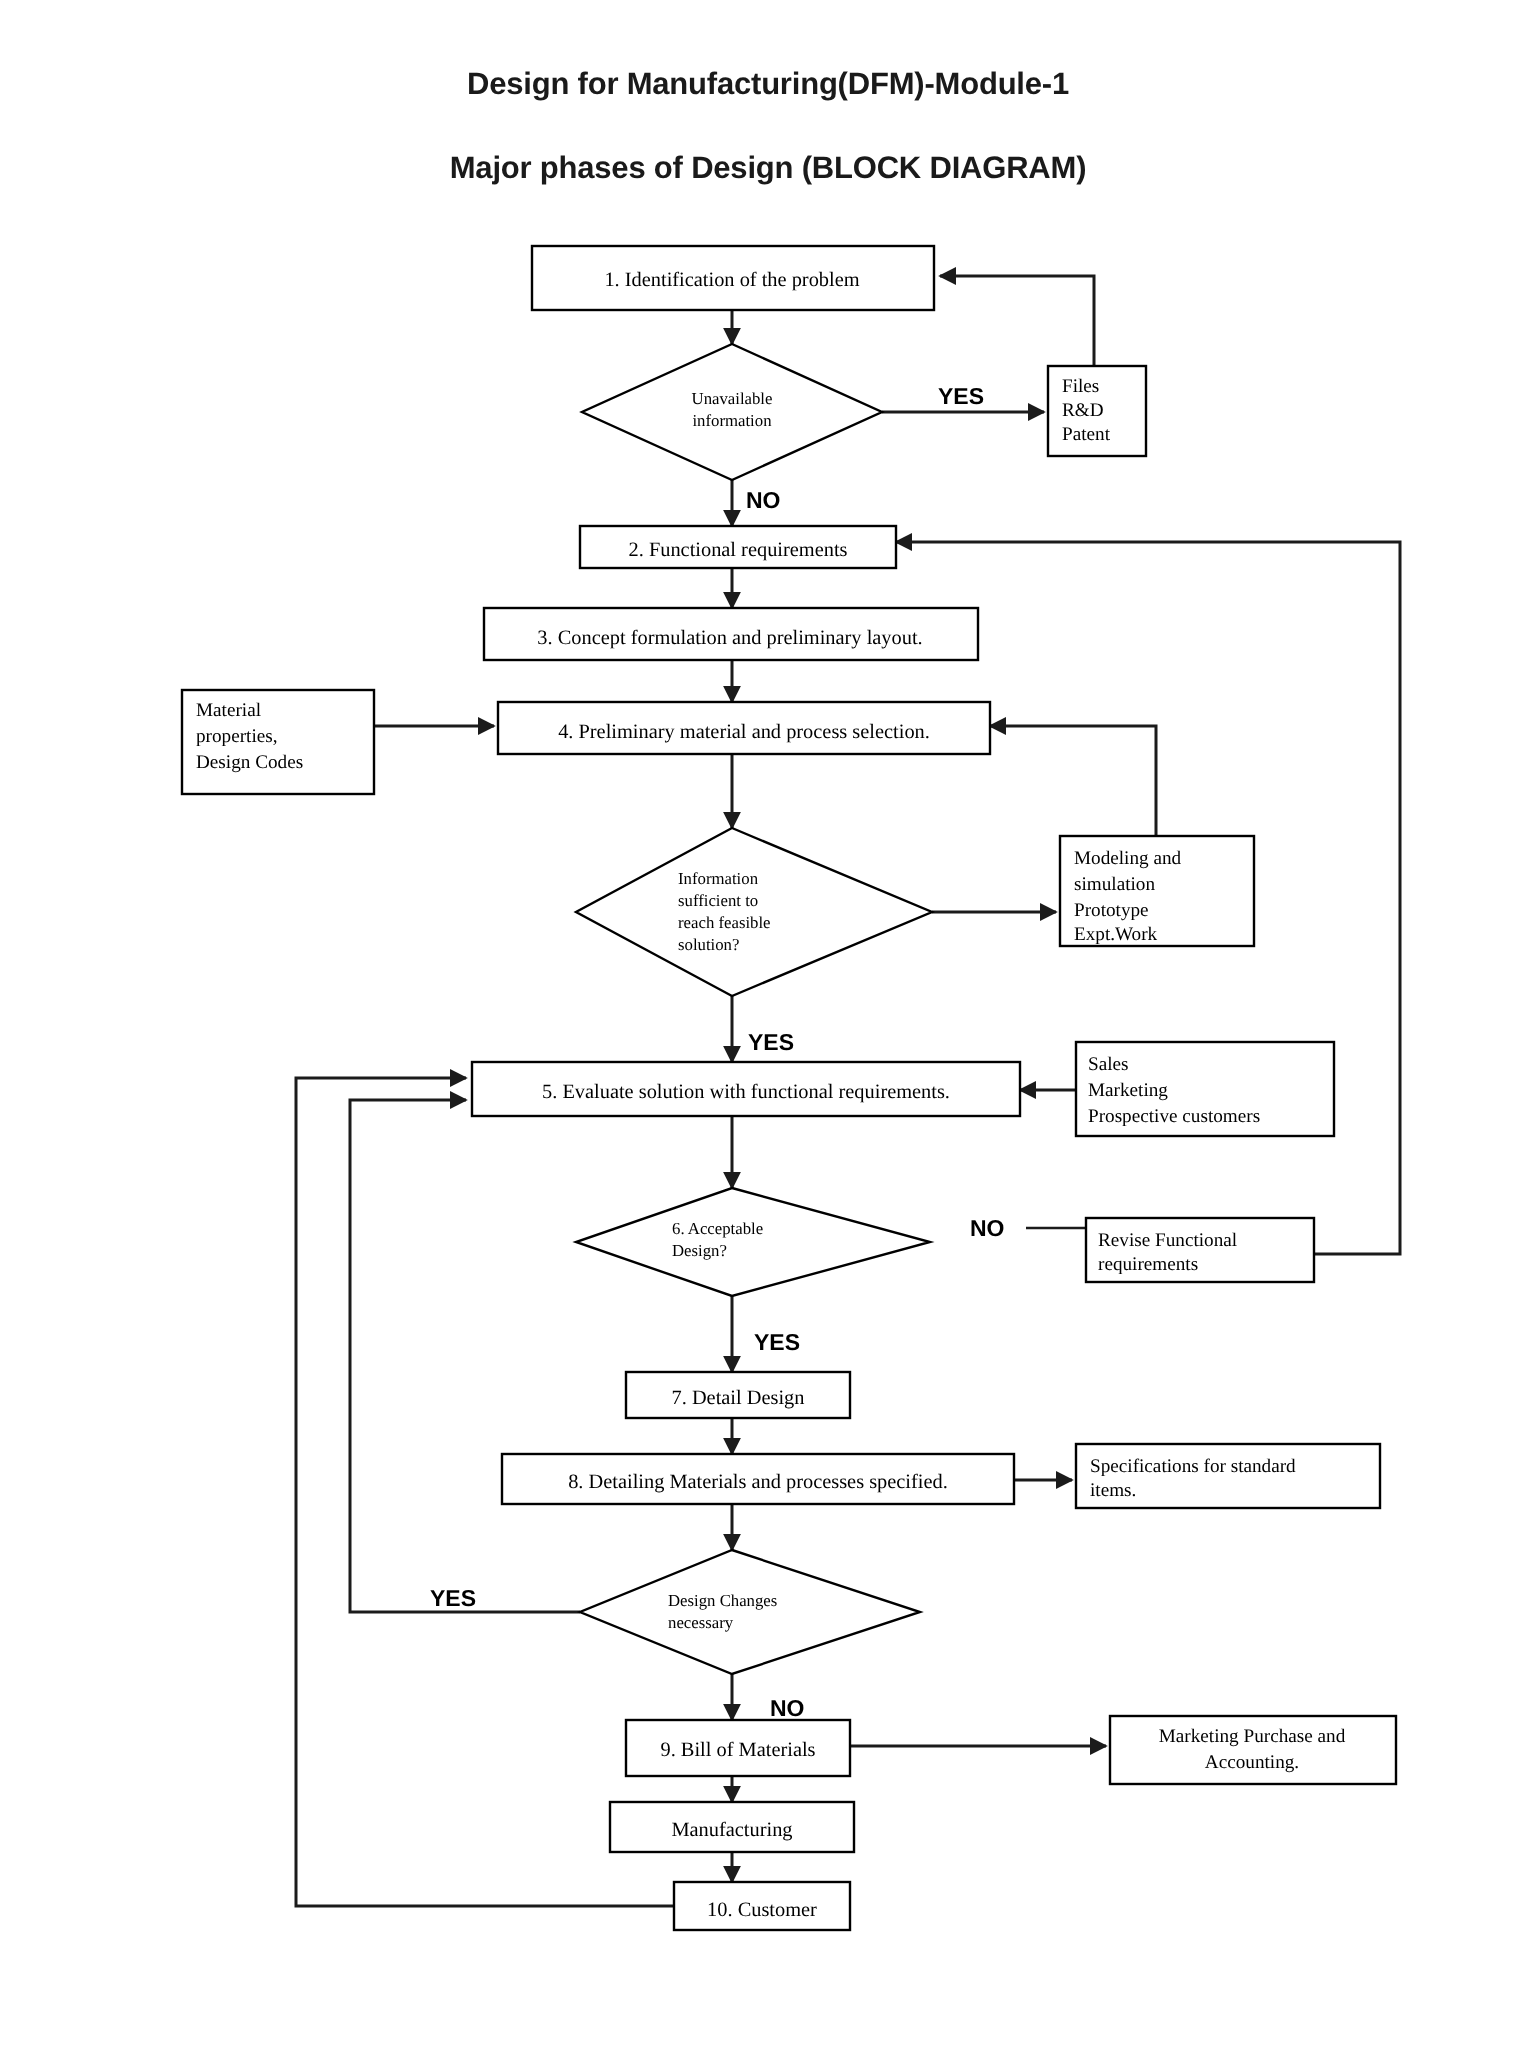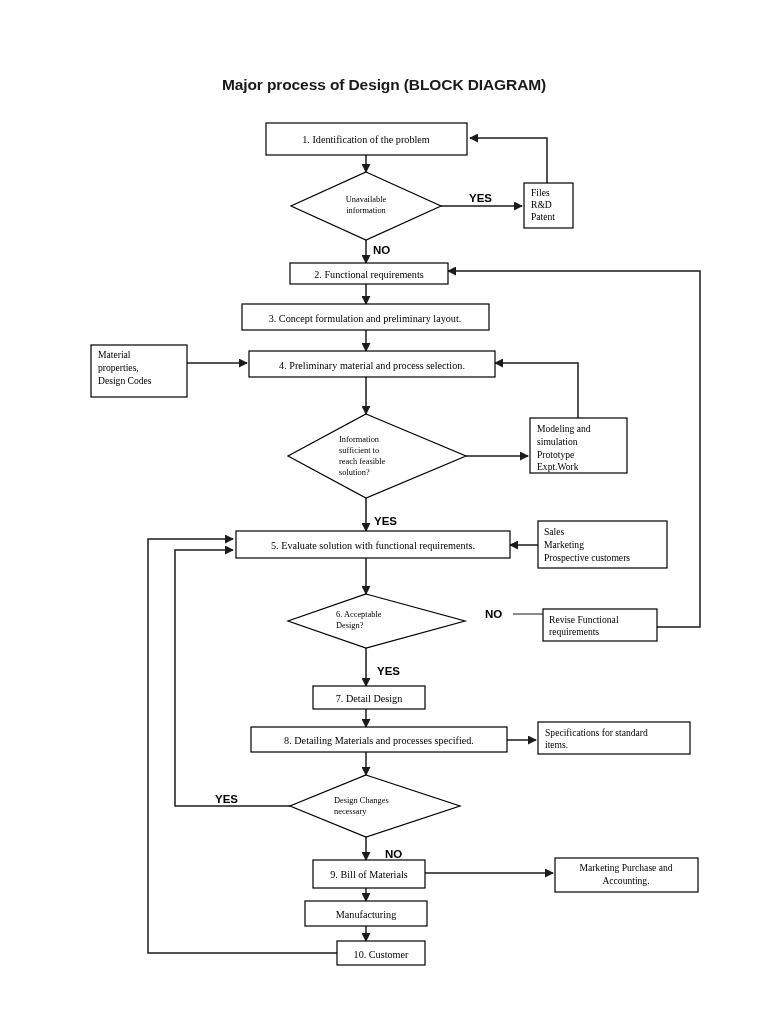--- a/index.html
+++ b/index.html
@@ -72,21 +72,22 @@
     font-weight: bold;
     font-size: 11.5px;
     fill: #000000;
   }
 </style>
 </head>
 <body>
 
 <div id="page">
 
-  <div class="doc-title" id="title-line-2">Major process of Design (BLOCK DIAGRAM)</div>
+  <div class="doc-title" id="title-line-1">Design for Manufacturing(DFM)-Module-1</div>
+  <div class="doc-title" id="title-line-2">Major phases of Design (BLOCK DIAGRAM)</div>
 
   <svg id="flow" viewBox="0 0 768 1024">
     <defs>
       <marker id="arrow" viewBox="0 0 10 10" refX="9" refY="5" markerWidth="6" markerHeight="6" orient="auto-start-reverse">
         <path d="M 0 0 L 10 5 L 0 10 z" fill="#1b1b1b"></path>
       </marker>
     </defs>
 
     <g>
 

